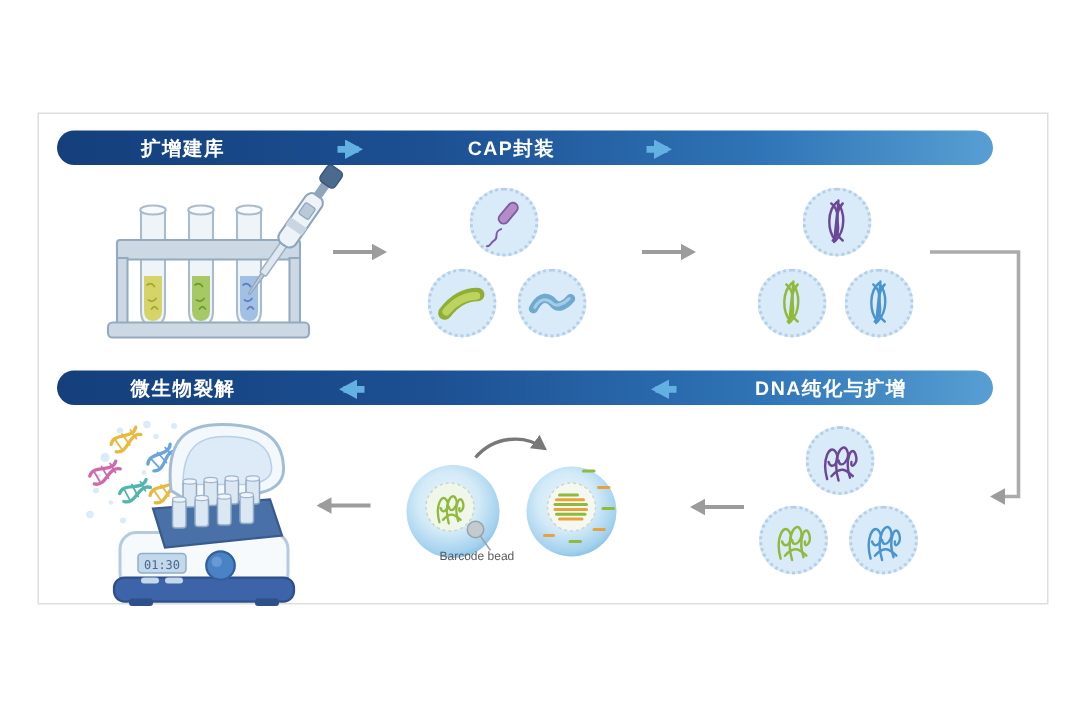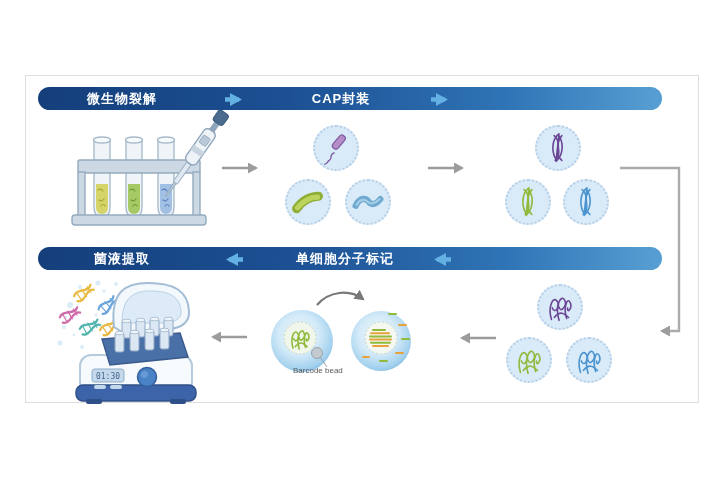--- a/index.html
+++ b/index.html
@@ -57,33 +57,33 @@
         <stop offset="50%" stop-color="#d3eaf8"></stop>
         <stop offset="85%" stop-color="#a3d1ee"></stop>
         <stop offset="100%" stop-color="#7db9e2"></stop>
       </radialGradient>
     </defs>
   </svg>
 
   <div class="card"></div>
 
   <div class="banner" style="top:87px">
-    <span class="banner-label" style="left:84px">微生物裂解</span>
+    <span class="banner-label" style="left:84px">扩增建库</span>
     <span class="banner-label" style="left:303px">CAP封装</span>
     <svg class="abs" style="left:185px;top:5.5px" width="28" height="13">
       <line x1="2" y1="6.5" x2="16" y2="6.5" stroke="#63b1e3" stroke-width="4.5" marker-end="url(#m-blue)"></line>
     </svg>
     <svg class="abs" style="left:391px;top:5.5px" width="28" height="13">
       <line x1="2" y1="6.5" x2="16" y2="6.5" stroke="#63b1e3" stroke-width="4.5" marker-end="url(#m-blue)"></line>
     </svg>
   </div>
 
   <div class="banner" style="top:247px">
-    <span class="banner-label" style="left:84px">菌液提取</span>
-    <span class="banner-label" style="left:307px">单细胞分子标记</span>
+    <span class="banner-label" style="left:84px">微生物裂解</span>
+    <span class="banner-label" style="left:516px">DNA纯化与扩增</span>
     <svg class="abs" style="left:179px;top:5.5px" width="28" height="13">
       <line x1="26" y1="6.5" x2="12" y2="6.5" stroke="#63b1e3" stroke-width="4.5" marker-end="url(#m-blue)"></line>
     </svg>
     <svg class="abs" style="left:387px;top:5.5px" width="28" height="13">
       <line x1="26" y1="6.5" x2="12" y2="6.5" stroke="#63b1e3" stroke-width="4.5" marker-end="url(#m-blue)"></line>
     </svg>
   </div>
 
   <svg class="abs" style="left:62px;top:110px" width="175" height="130" viewBox="0 0 175 130">
 

